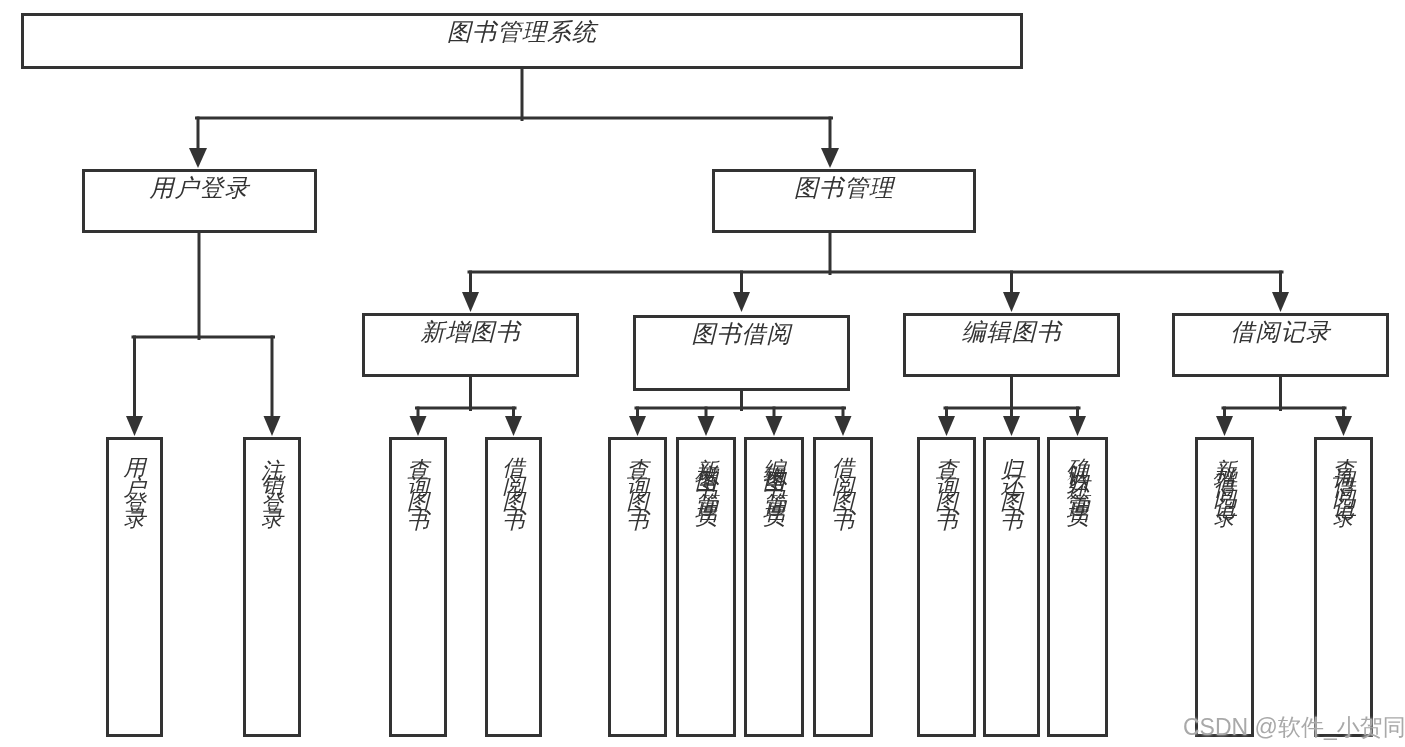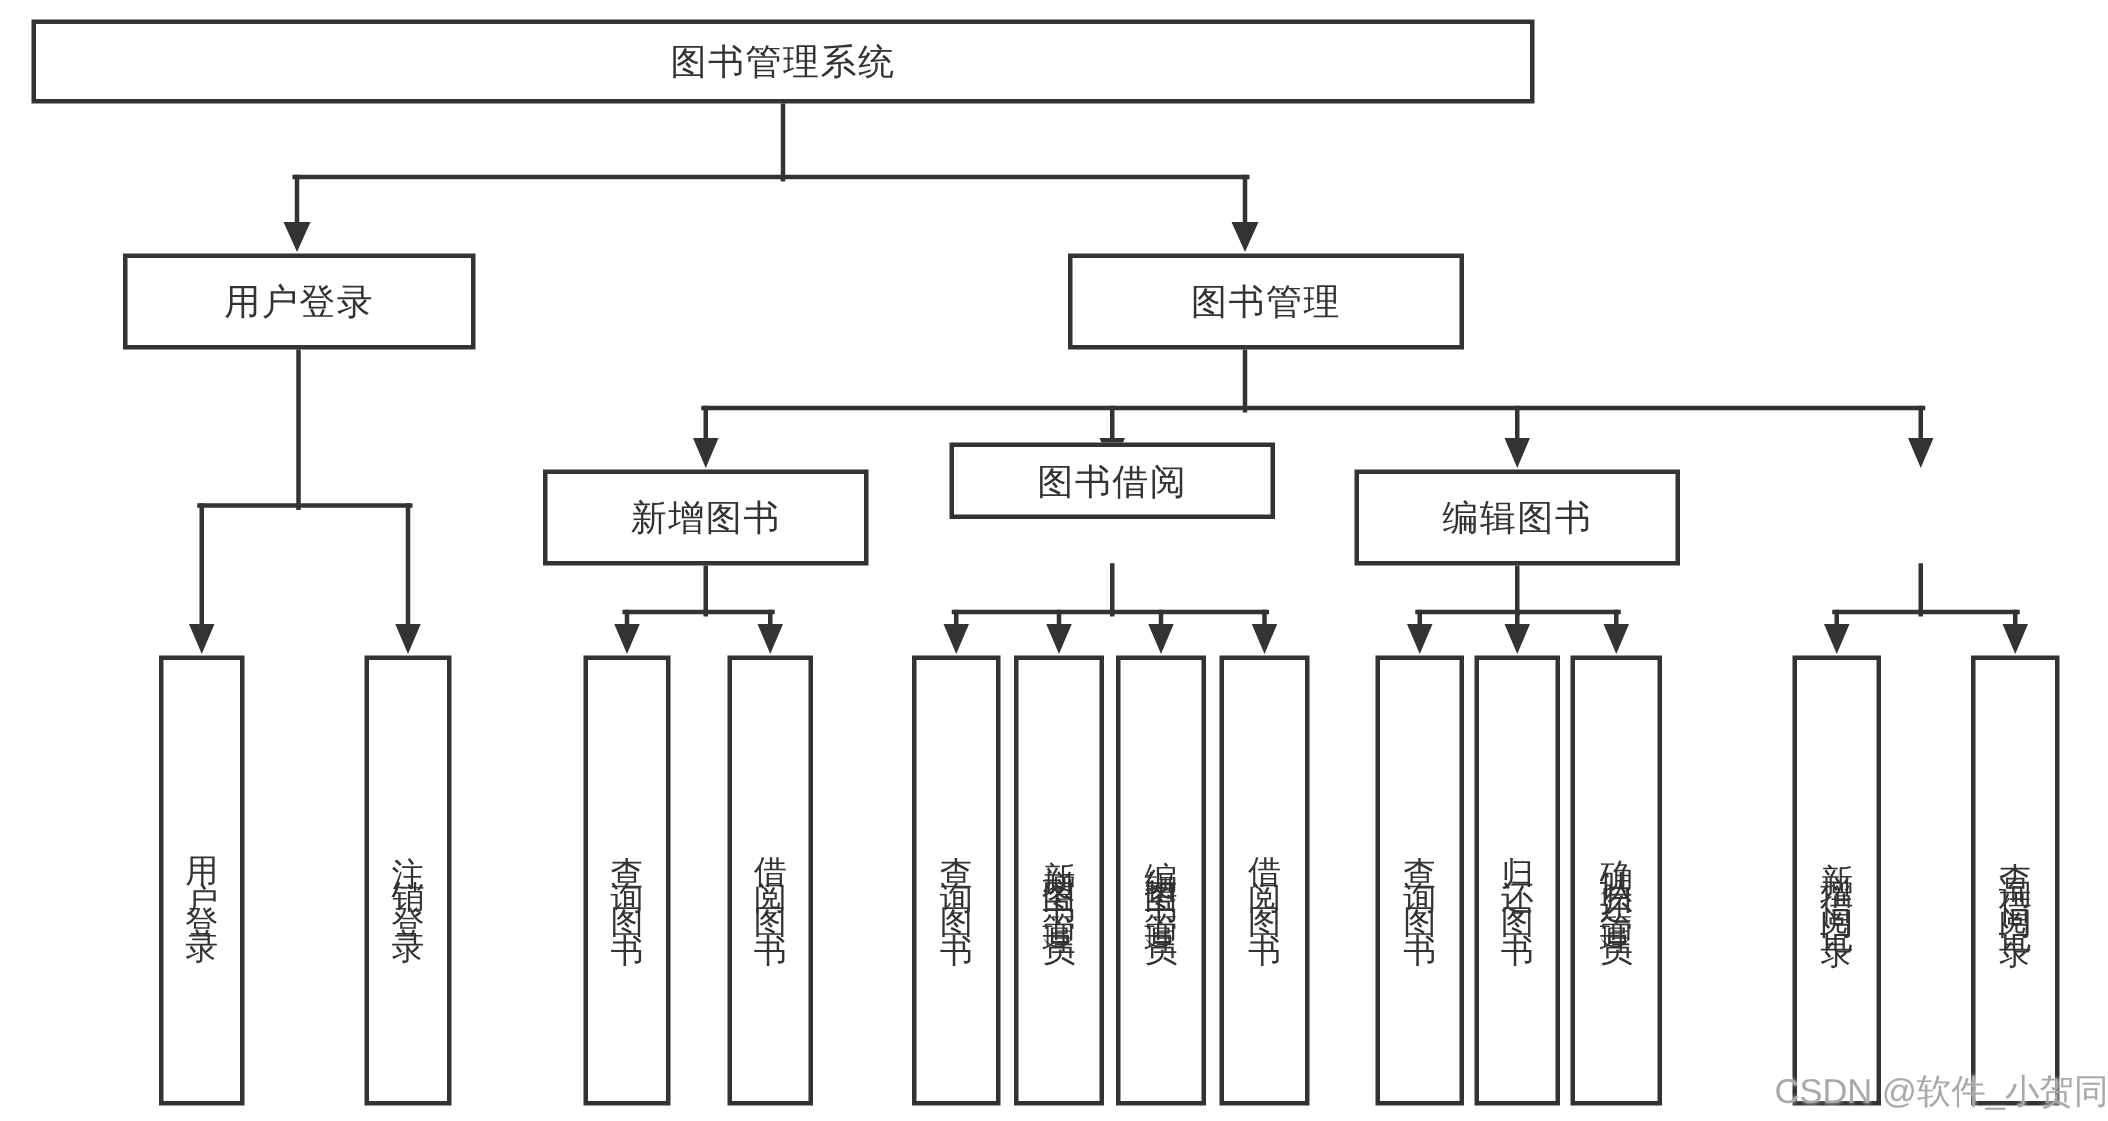--- a/index.html
+++ b/index.html
@@ -2,21 +2,21 @@
 <html><head>
 <meta charset="utf-8">
 <style>
   html,body{margin:0;padding:0;background:#ffffff;}
   .canvas{
     position:relative;width:1405px;height:747px;background:#ffffff;
     font-family:"Liberation Sans","DejaVu Sans",sans-serif;overflow:hidden;
   }
   .node{
     position:absolute;background:#ffffff;border:3px solid #333333;
-    box-sizing:border-box;display:flex;align-items:center;justify-content:center;
+    box-sizing:border-box;display:flex;align-items:flex-start;justify-content:center;font-style:italic;
   }
   .hlbl{
     font-size:24px;color:#333333;letter-spacing:1px;white-space:nowrap;
   }
   .vlbl{
     writing-mode:vertical-rl;text-orientation:mixed;line-height:1;
     font-size:22px;color:#333333;letter-spacing:17px;white-space:nowrap;
   }
   .vlbl.med{letter-spacing:10px;}
   .vlbl.long{letter-spacing:7px;}
@@ -116,25 +116,28 @@
   <div class="node" style="left:82px;top:169px;width:235px;height:64px">
     <span class="hlbl">用户登录</span>
   </div>
   <div class="node" style="left:712px;top:169px;width:264px;height:64px">
     <span class="hlbl">图书管理</span>
   </div>
 
   <div class="node" style="left:362px;top:313px;width:217px;height:64px">
     <span class="hlbl">新增图书</span>
   </div>
-  <div class="node" style="left:633px;top:295px;width:217px;height:51px">
+  <div class="node" style="left:633px;top:315px;width:217px;height:76px">
     <span class="hlbl">图书借阅</span>
   </div>
   <div class="node" style="left:903px;top:313px;width:217px;height:64px">
     <span class="hlbl">编辑图书</span>
+  </div>
+  <div class="node" style="left:1172px;top:313px;width:217px;height:64px">
+    <span class="hlbl">借阅记录</span>
   </div>
 
   <div class="node" style="left:106px;top:437px;width:57px;height:300px">
     <span class="vlbl">用户登录</span>
   </div>
   <div class="node" style="left:243px;top:437px;width:58px;height:300px">
     <span class="vlbl">注销登录</span>
   </div>
 
   <div class="node" style="left:389px;top:437px;width:58px;height:300px">

